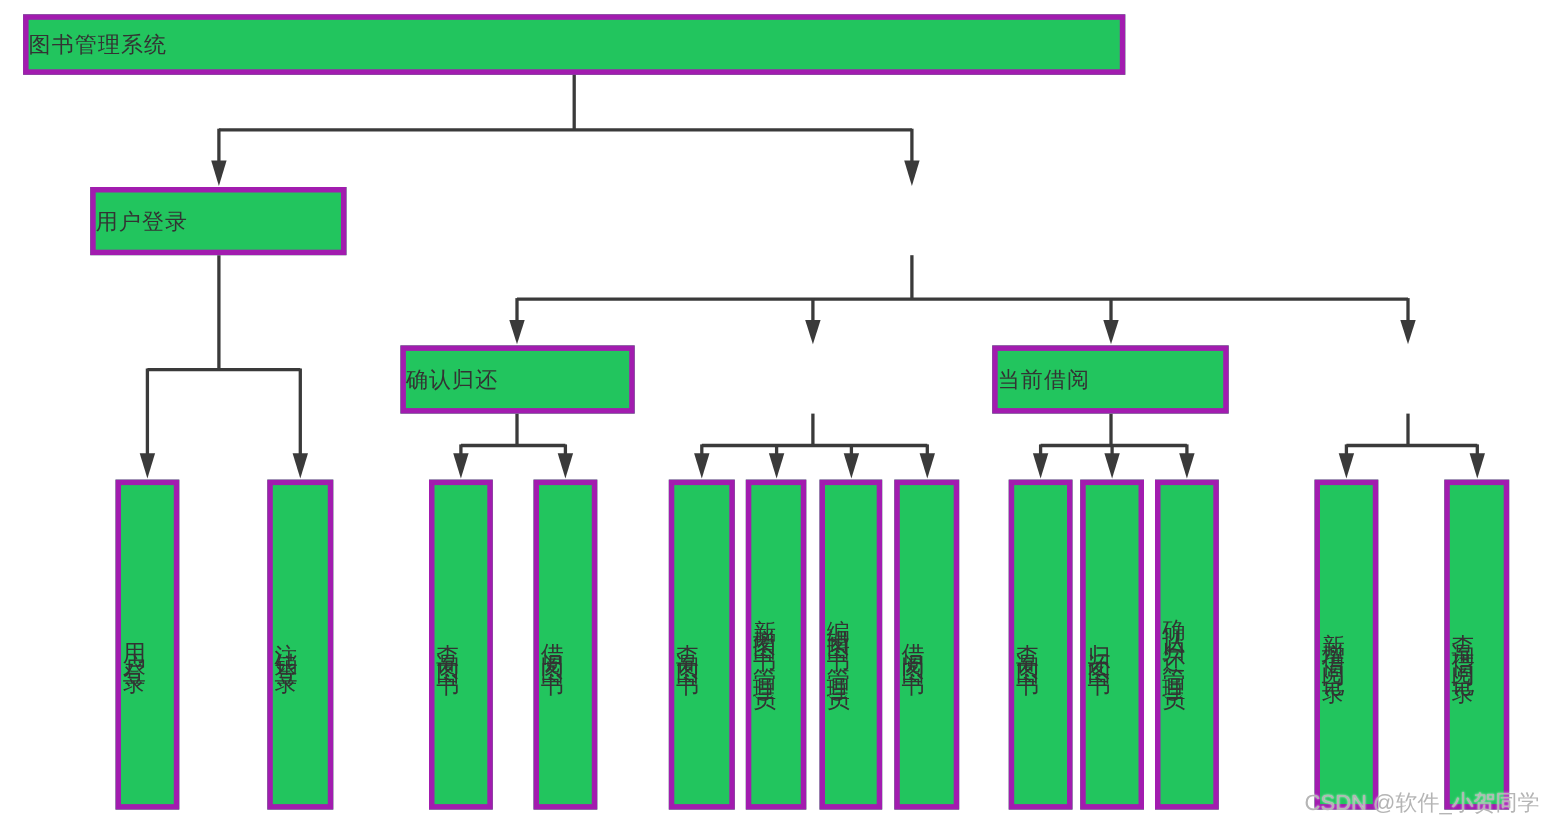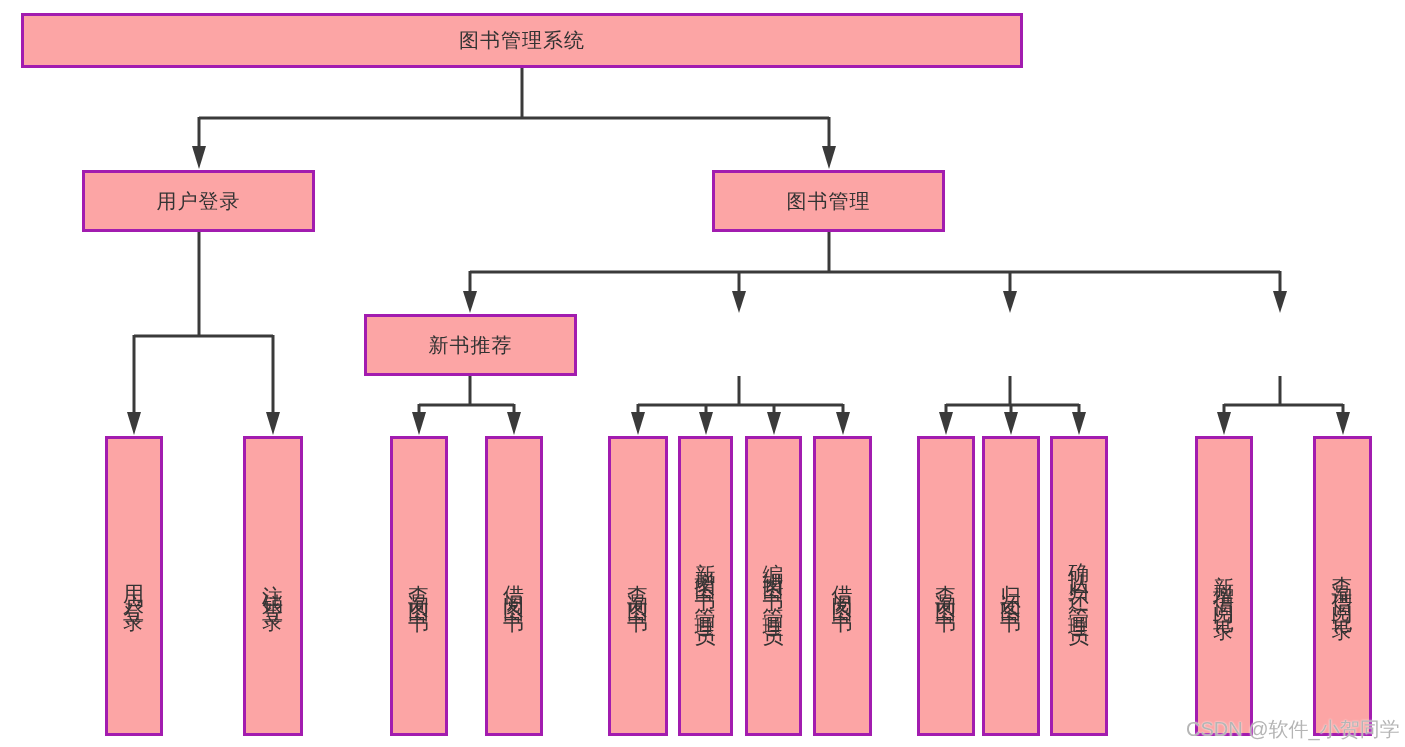--- a/index.html
+++ b/index.html
@@ -13,25 +13,25 @@
   }
   #wires {
     position: absolute;
     left: 0; top: 0;
     width: 1405px; height: 747px;
     pointer-events: none;
   }
   .box {
     position: absolute;
     box-sizing: border-box;
-    border: 3px solid #a21caf;
-    background: #fca5a5;
+    border: 5px solid #a21caf;
+    background: #22c55e;
     display: flex;
     align-items: center;
-    justify-content: center;
+    justify-content: flex-start;
     color: #333333;
   }
   .box.h span {
     font-size: 20px;
     letter-spacing: 1px;
     white-space: nowrap;
   }
   .box.v span {
     writing-mode: vertical-rl;
     text-orientation: mixed;
@@ -129,26 +129,26 @@
     </g>
   </svg>
 
   <div class="box h" style="left:21px;top:13px;width:1002px;height:55px">
     <span>图书管理系统</span>
   </div>
 
   <div class="box h" style="left:82px;top:170px;width:233px;height:62px">
     <span>用户登录</span>
   </div>
-  <div class="box h" style="left:712px;top:170px;width:233px;height:62px">
-    <span>图书管理</span>
-  </div>
 
   <div class="box h" style="left:364px;top:314px;width:213px;height:62px">
-    <span>新书推荐</span>
+    <span>确认归还</span>
+  </div>
+  <div class="box h" style="left:902px;top:314px;width:215px;height:62px">
+    <span>当前借阅</span>
   </div>
 
   <div class="box v" style="left:105px;top:436px;width:58px;height:300px">
     <span>用户登录</span>
   </div>
   <div class="box v" style="left:243px;top:436px;width:60px;height:300px">
     <span>注销登录</span>
   </div>
 
   <div class="box v" style="left:390px;top:436px;width:58px;height:300px">

